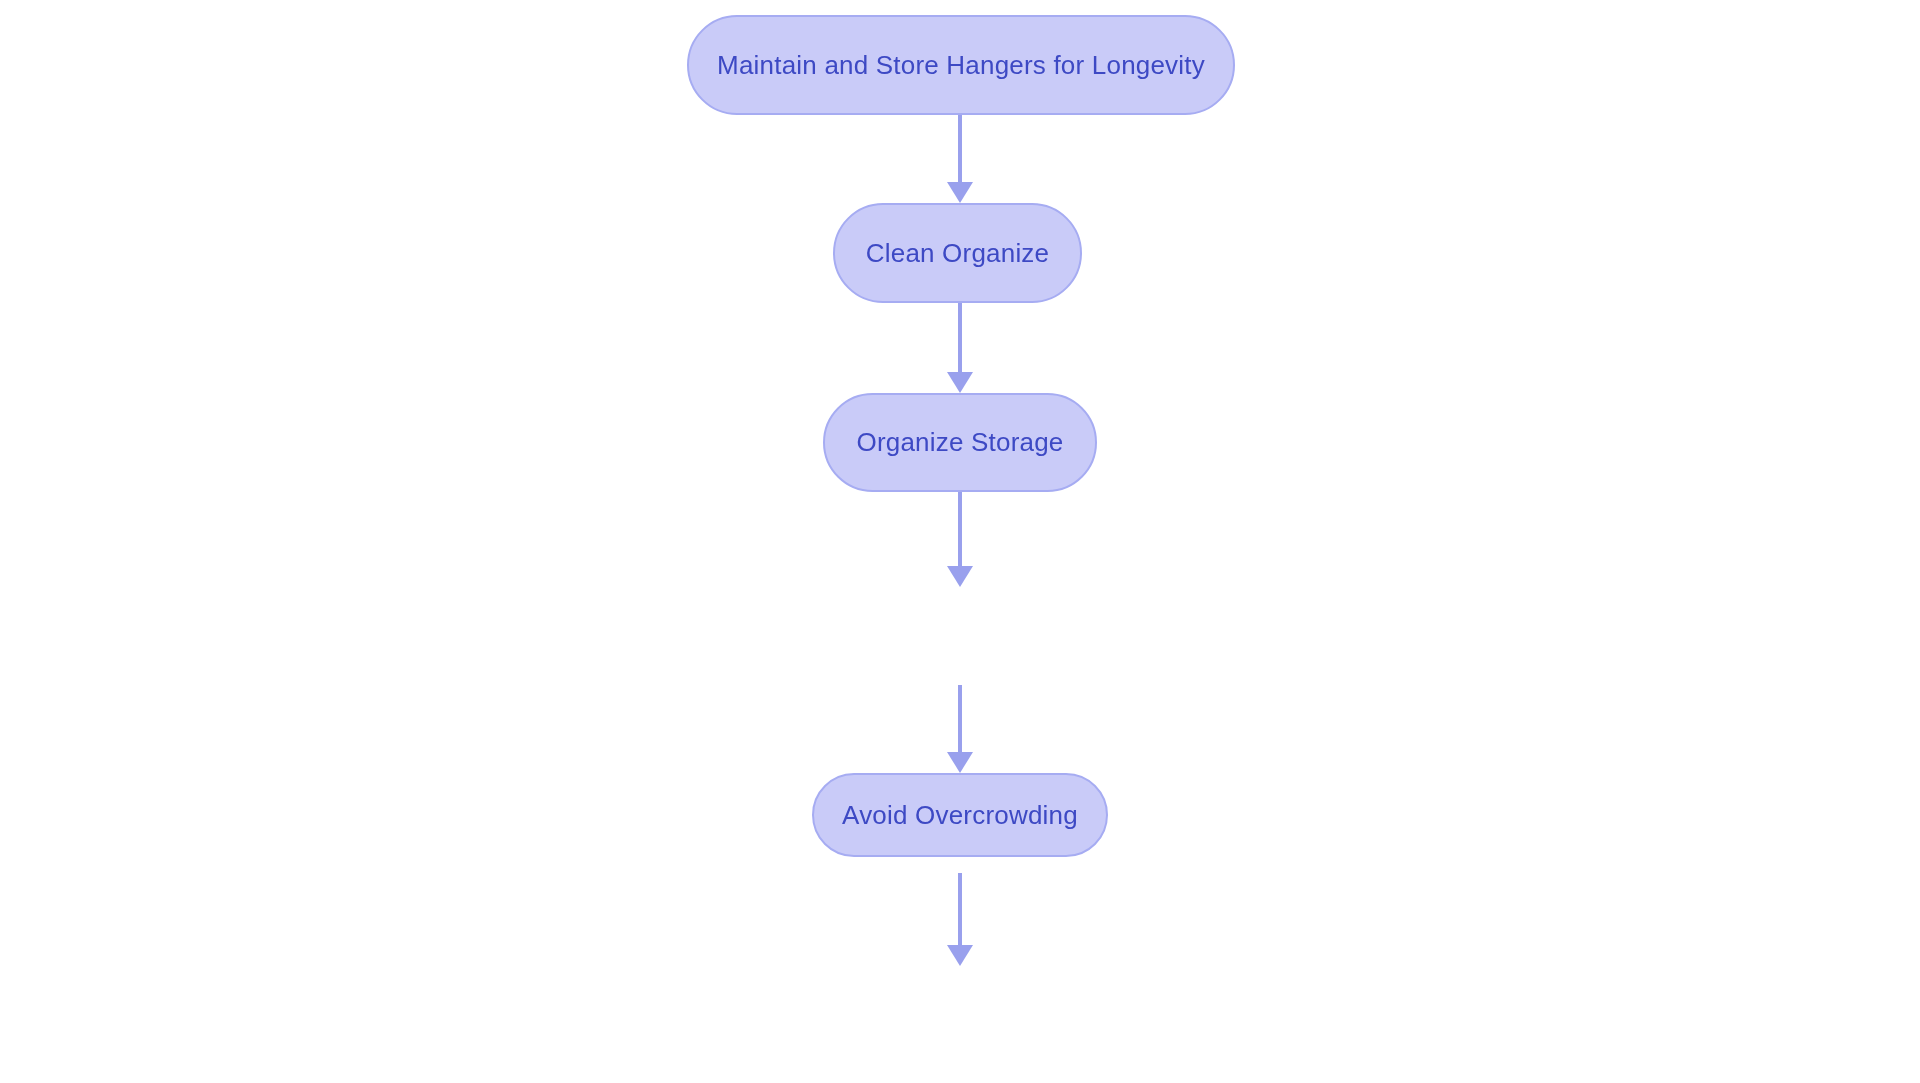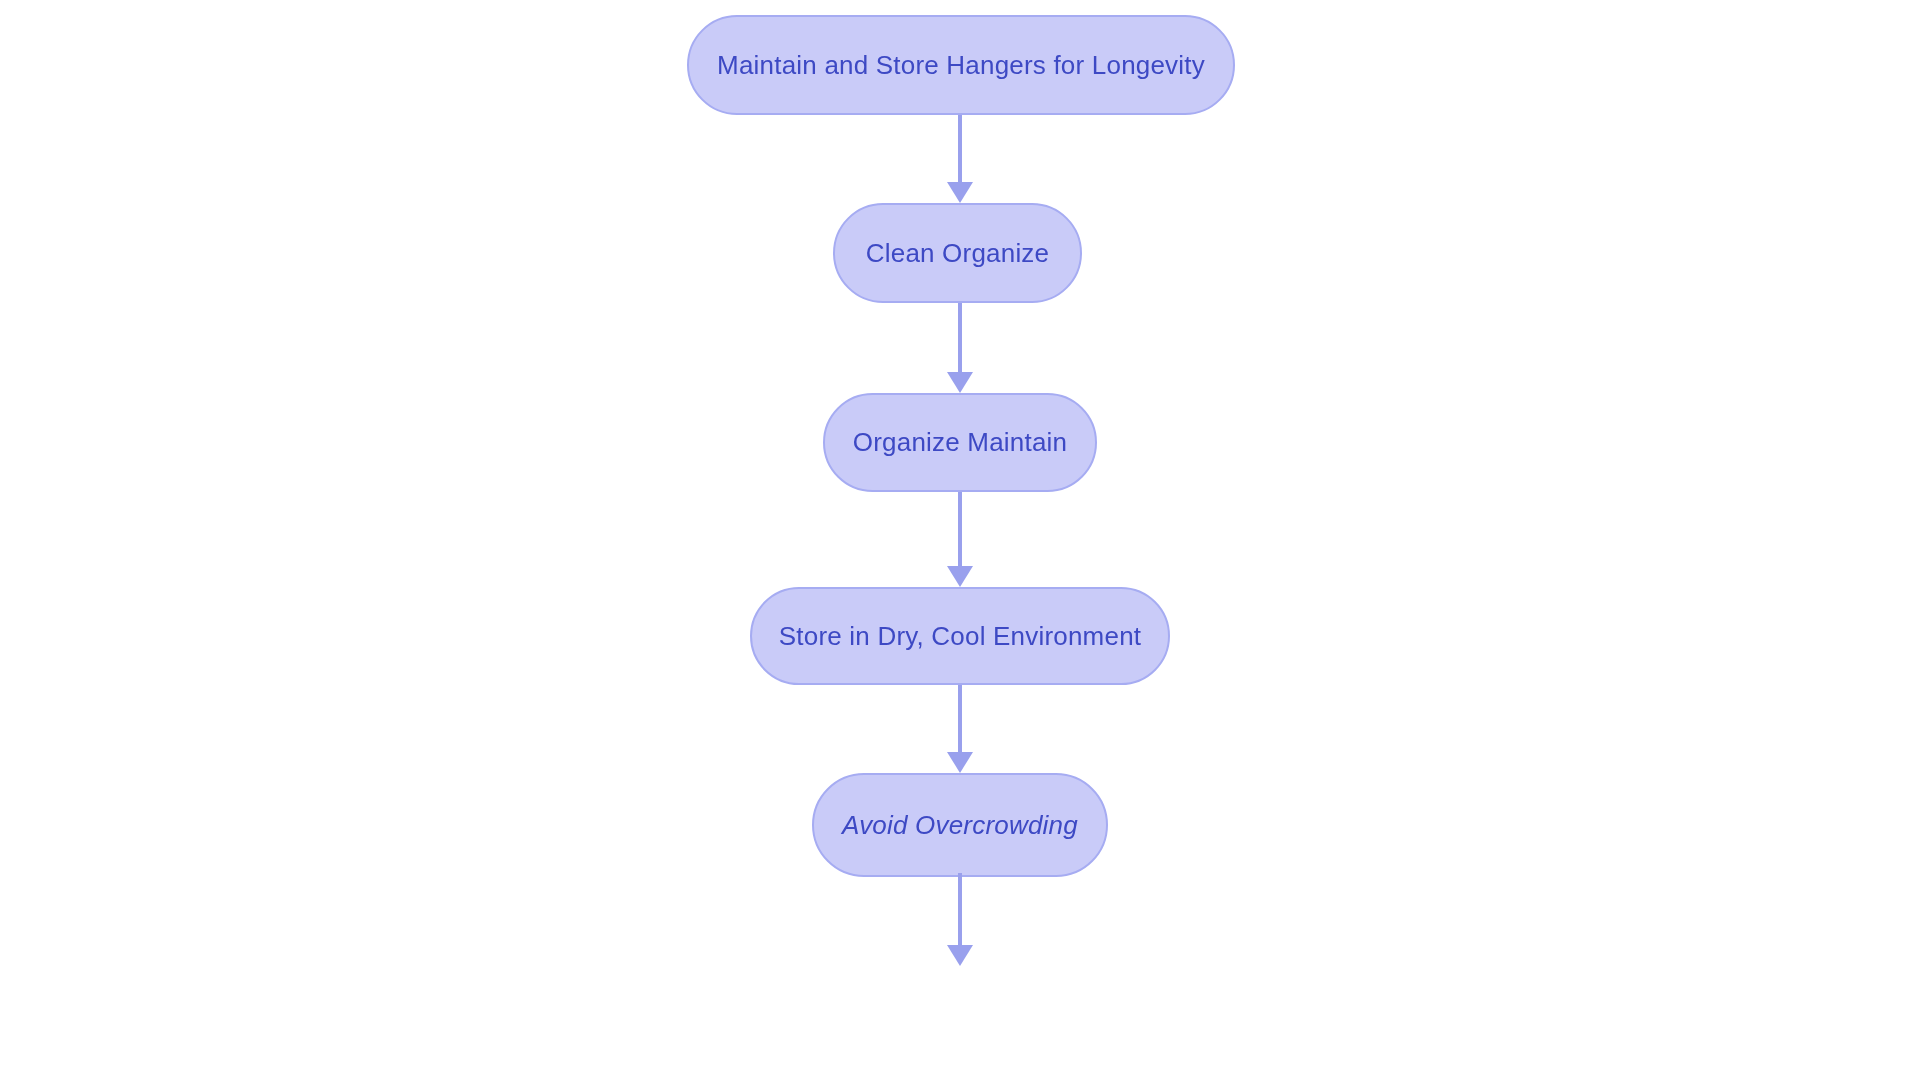--- a/index.html
+++ b/index.html
@@ -28,21 +28,21 @@
     font-size: 26px;
     letter-spacing: 0.2px;
     white-space: nowrap;
     text-align: center;
   }
   
   .n0 { left: 687px; top: 15px;  width: 548px; height: 100px; }
   .n1 { left: 833px; top: 203px; width: 249px; height: 100px; }
   .n2 { left: 823px; top: 393px; width: 274px; height: 99px;  }
   .n3 { left: 750px; top: 587px; width: 420px; height: 98px;  }
-  .n4 { left: 812px; top: 773px; width: 296px; height: 104px; font-style: italic; }
+  .n4 { left: 812px; top: 773px; width: 296px; height: 84px; }
   .n5 { left: 752px; top: 966px; width: 416px; height: 99px;  }
 
   .arrow {
     position: absolute;
     left: 947px; 
     width: 26px;
   }
   .a0 { top: 115px; height: 88px; }
   .a1 { top: 303px; height: 90px; }
   .a2 { top: 492px; height: 95px; }
@@ -82,28 +82,27 @@
     <span class="head"></span>
   </div>
 
   <div class="node n1">Clean Organize</div>
 
   <div class="arrow a1">
     <span class="shaft"></span>
     <span class="head"></span>
   </div>
 
-  <div class="node n2">Organize Maintain</div>
+  <div class="node n2">Organize Storage</div>
 
   <div class="arrow a2">
     <span class="shaft"></span>
     <span class="head"></span>
   </div>
 
-  <div class="node n3">Store in Dry, Cool Environment</div>
 
   <div class="arrow a3">
     <span class="shaft"></span>
     <span class="head"></span>
   </div>
 
   <div class="node n4">Avoid Overcrowding</div>
 
   <div class="arrow a4">
     <span class="shaft"></span>

